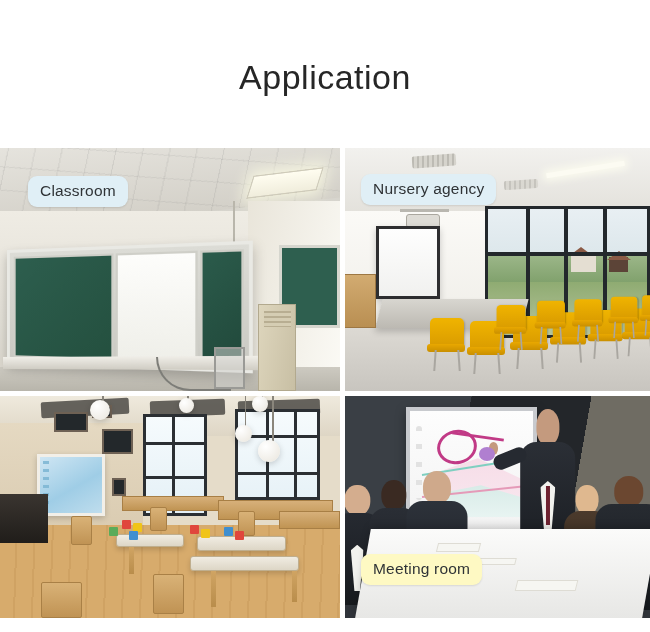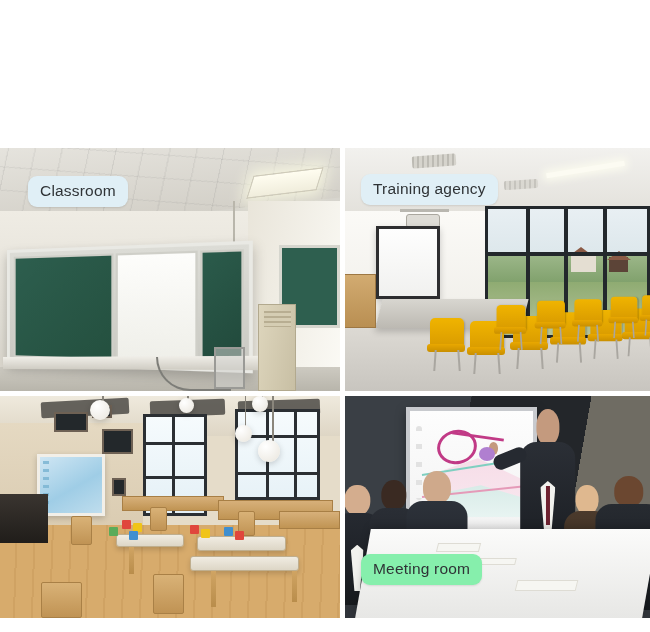--- a/index.html
+++ b/index.html
@@ -42,21 +42,21 @@
     border-radius: 9px;
     padding: 6px 12px 7px 12px;
     color: #2f3336;
     font-size: 15.5px;
     font-weight: 400;
     letter-spacing: .2px;
     white-space: nowrap;
     box-shadow: 0 1px 2px rgba(0,0,0,.10);
     z-index: 9;
   }
-  .chip.blueish { background: #86efac; }
+  .chip.blueish { background: #fef9c3; }
   .chip.tl { left: 28px; top: 28px; }
   .chip.tr { left: 16px; top: 26px; }
   .chip.bl { left: 16px; bottom: 38px; }
   .chip.br { left: 16px; bottom: 33px; }
 
   
   .p1 { background: linear-gradient(#d9d7d0, #cfccc4); }
   .p1 .ceiling {
     position: absolute; left: -5%; top: -2%; width: 110%; height: 38%;
     background:
@@ -404,20 +404,23 @@
   }
   .person .arm {
     position: absolute; border-radius: 7px;
   }
 </style>
 </head>
 <body>
 
 <div class="page">
 
+  <div class="title-wrap">
+    <div class="title">Application</div>
+  </div>
 
   <div class="grid">
 
     <div class="cell">
       <div class="photo p1">
         <div class="ceiling"></div>
         <div class="ceillight"></div>
         <div class="wall-back"></div>
         <div class="wall-right"></div>
         <div class="rightboard"></div>
@@ -528,21 +531,21 @@
             <div class="seat"></div>
             <div class="leg l"></div>
             <div class="leg r"></div>
           </div>
         <div class="chair" style="left:96%; top:58%; transform:scale(.76)">
             <div class="seatback"></div>
             <div class="seat"></div>
             <div class="leg l"></div>
           </div>
       </div>
-      <div class="chip tr">Training agency</div>
+      <div class="chip tr">Nursery agency</div>
     </div>
 
     <div class="gx"></div>
     <div class="gx"></div>
     <div class="gx"></div>
 
     <div class="cell">
       <div class="photo p3">
         <div class="ceil3"></div>
         <div class="beam" style="left:12%; width:26%; transform:rotate(-3deg)"></div>

